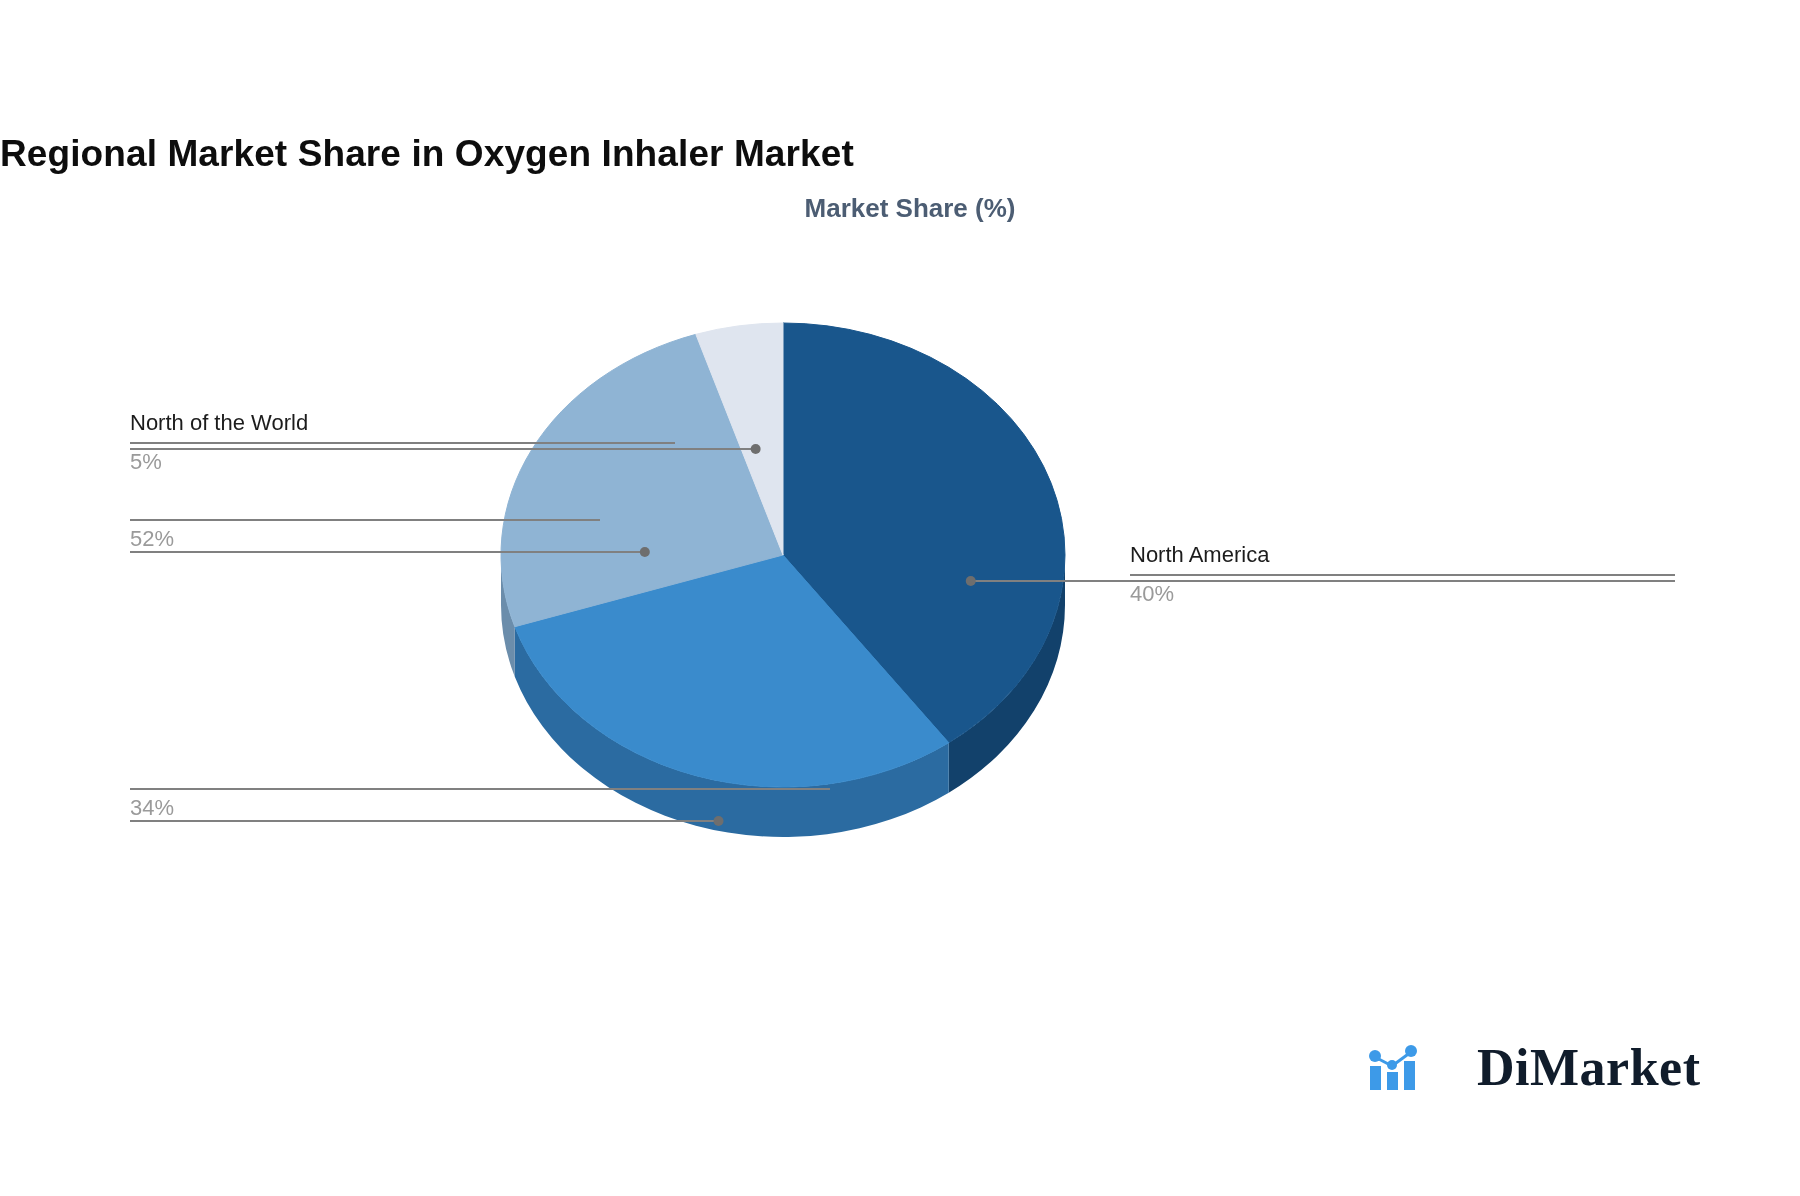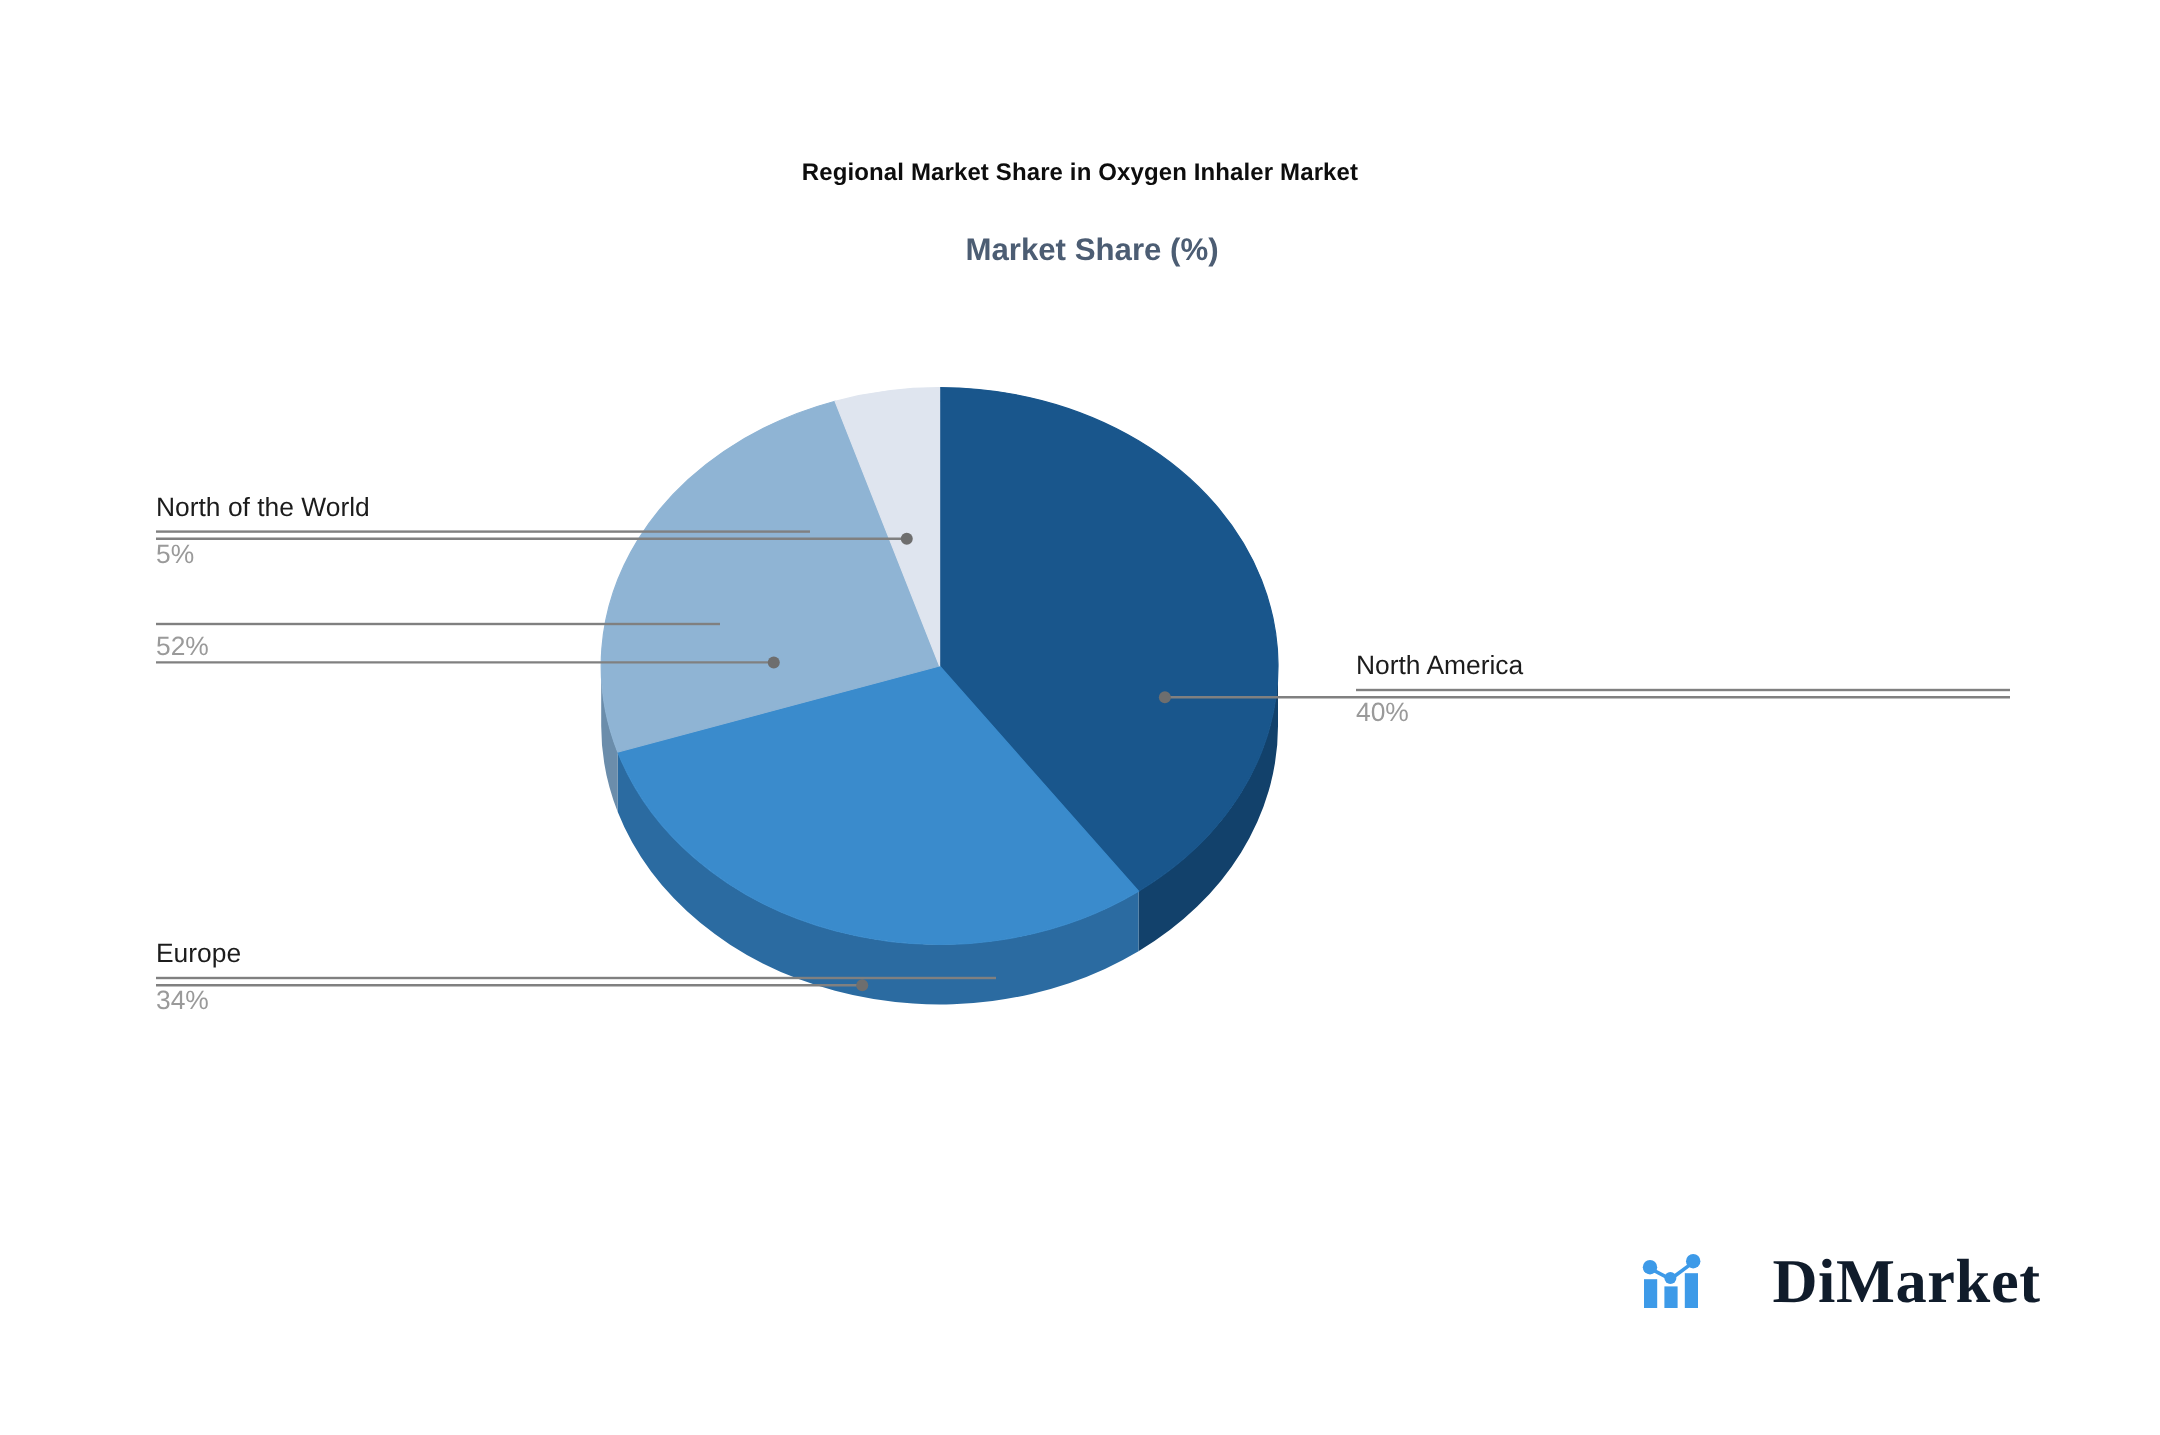--- a/index.html
+++ b/index.html
@@ -7,22 +7,22 @@
     width:1800px;height:1196px;
     background:#ffffff;
     font-family:"Liberation Sans", sans-serif;
     position:relative;overflow:hidden;
   }
   #stage{position:absolute;inset:0;}
 
   
   .title{
     position:absolute;left:0;right:0;top:133px;
-    text-align:center;
-    font-size:20px;font-weight:bold;color:#0d0d0d;
+    text-align:left;
+    font-size:37px;font-weight:bold;color:#0d0d0d;
     letter-spacing:.1px;
   }
   .subtitle{
     position:absolute;left:0;right:0;top:193px;
     text-align:center;
     font-size:26px;font-weight:bold;color:#4c5d73;padding-left:20px;
   }
 
   
   #pie-svg{position:absolute;left:0;top:0;}
@@ -86,21 +86,20 @@
     <div class="rule"></div>
     <div class="val">5%</div>
   </div>
 
   <div class="callout left" style="left:130px;top:513px;width:470px;">
     <div class="rule"></div>
     <div class="val">52%</div>
   </div>
 
   <div class="callout left" style="left:130px;top:782px;width:700px;">
-    <div class="name">Europe</div>
     <div class="rule"></div>
     <div class="val">34%</div>
   </div>
 
   <div class="callout right" style="left:1130px;top:542px;width:545px;">
     <div class="name">North America</div>
     <div class="rule"></div>
     <div class="val">40%</div>
   </div>
 

